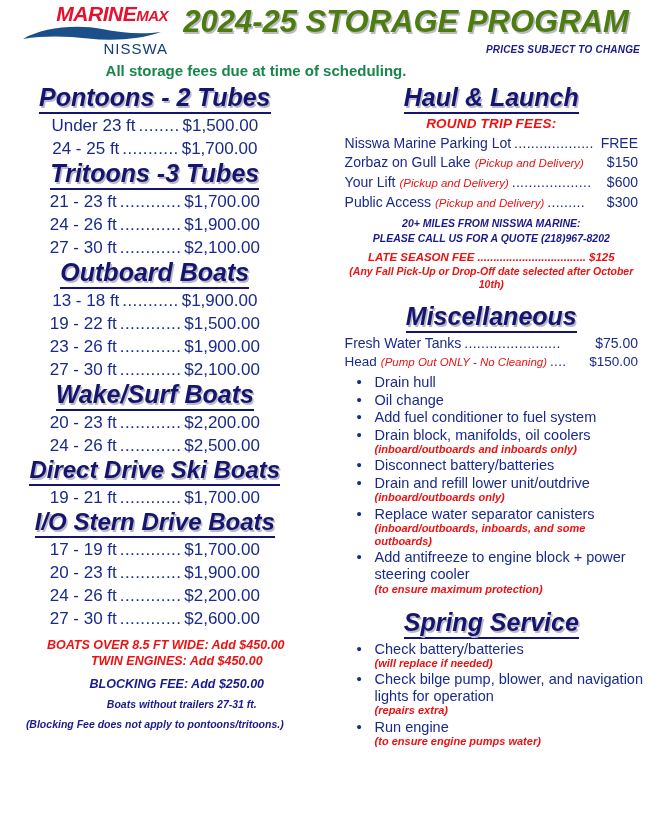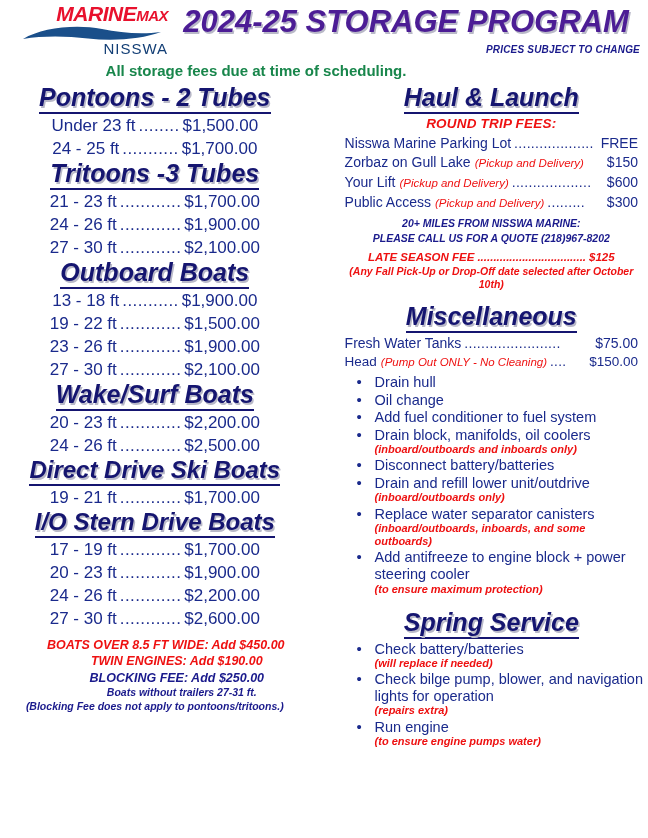--- a/index.html
+++ b/index.html
@@ -59,21 +59,21 @@
   }
   .main-title {
     position: absolute;
     left: 168px;
     top: 4px;
     width: 476px;
     text-align: center;
     font-size: 31px;
     font-weight: bold;
     font-style: italic;
-    color: #4c1d95;
+    color: #4d7c0f;
     letter-spacing: 0px;
     text-shadow: 1.5px 1.5px 0 #b9b9c8;
     white-space: nowrap;
   }
   .subject-note {
     position: absolute;
     right: 8px;
     top: 44px;
     font-size: 10px;
     font-weight: bold;
@@ -256,20 +256,21 @@
     font-style: italic;
     color: #ee1111;
     line-height: 1.32;
   }
   .foot-navy {
     font-size: 12.5px;
     font-weight: bold;
     font-style: italic;
     color: #1a1a8c;
     line-height: 1.32;
+    margin-top: 6px;
   }
   .foot-navy.s { font-size: 10.5px; }
   .foot-navy.s2 { font-size: 10.5px; }
   .ind1 { padding-left: 22px; }
   .ind2 { padding-left: 44px; }
   .ind3 { padding-left: 54px; }
 </style>
 </head>
 <body>
 
@@ -393,21 +394,21 @@
         </div>
         <div class="price-row">
           <span class="lbl">27 - 30 ft</span>
           <span class="dots">............</span>
           <span class="amt">$2,600.00</span>
         </div>
       </div>
 
       <div class="foot-block">
         <div class="foot-red ind1">BOATS OVER 8.5 FT WIDE: Add $450.00</div>
-        <div class="foot-red ind2">TWIN ENGINES: Add $190.00</div>
+        <div class="foot-red ind2">TWIN ENGINES: Add $450.00</div>
         <div class="foot-navy ind2">BLOCKING FEE: Add $250.00</div>
         <div class="foot-navy s ind3">Boats without trailers 27-31 ft.</div>
         <div class="foot-navy s2">(Blocking Fee does not apply to pontoons/tritoons.)</div>
       </div>
 
     </div>
 
     <div class="col-right">
 
       <div class="sec-head h-big"><span class="u">Haul &amp; Launch</span></div>

